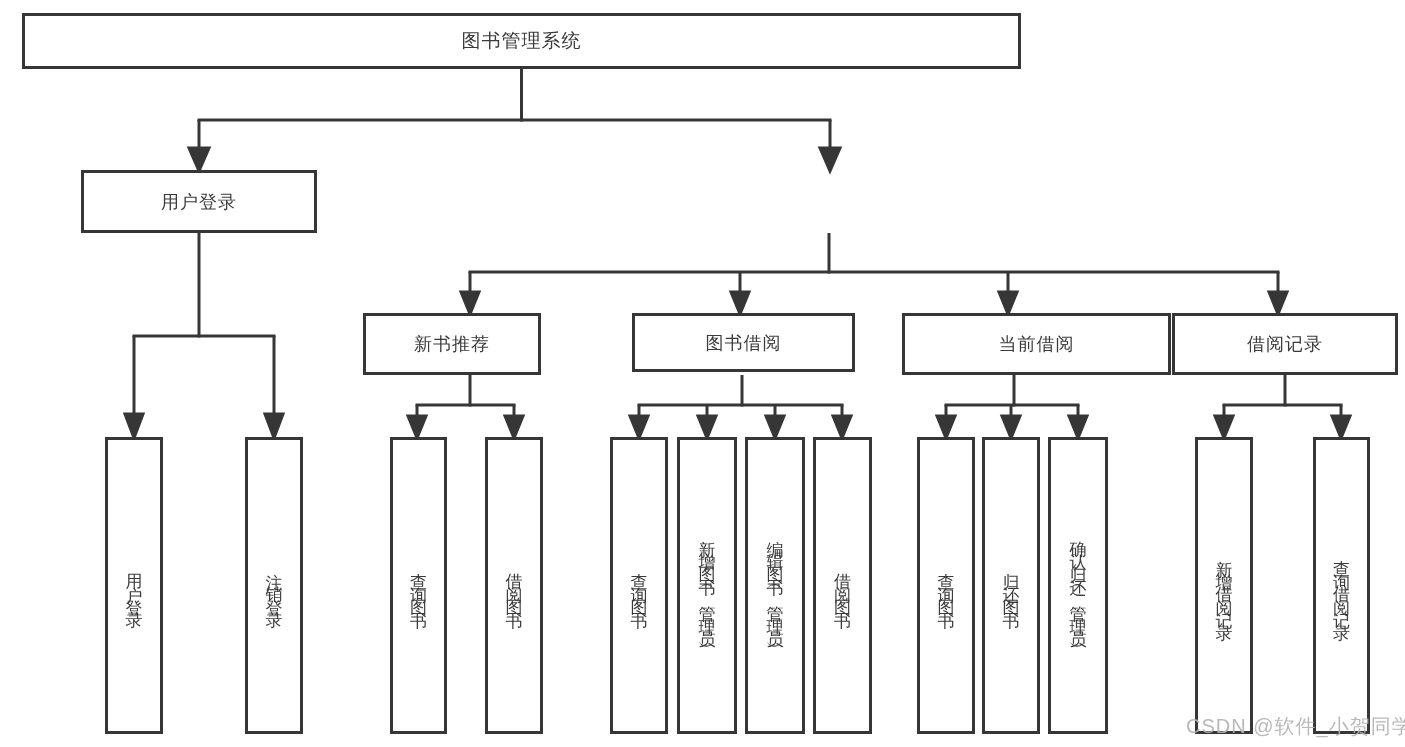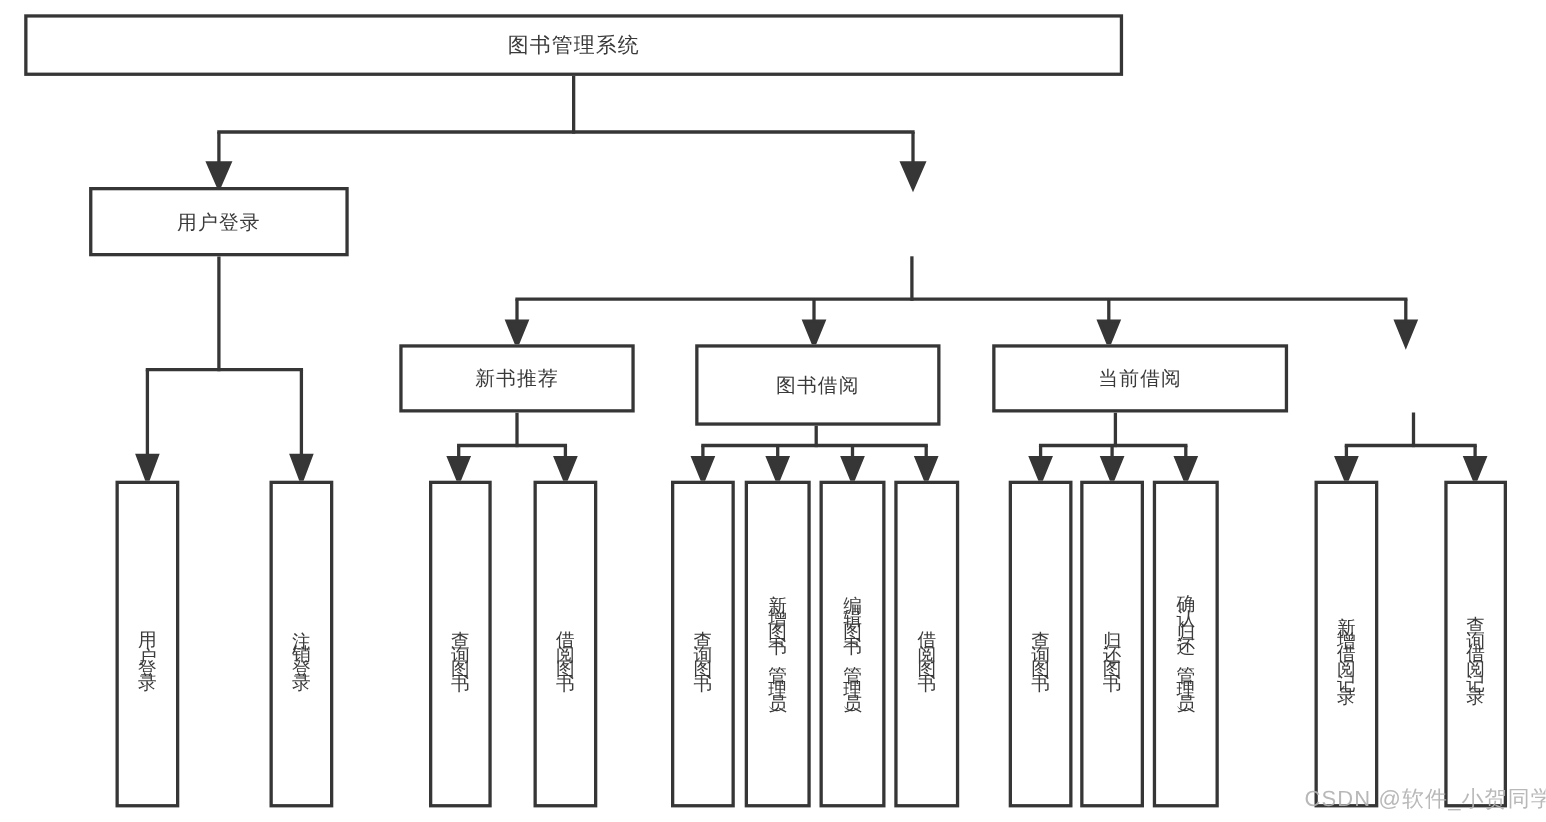--- a/index.html
+++ b/index.html
@@ -101,28 +101,31 @@
   </svg>
 
   <div class="hbox root" style="left:22px;top:13px;width:999px;height:56px;">
     <span>图书管理系统</span>
   </div>
 
   <div class="hbox" style="left:81px;top:170px;width:236px;height:63px;">
     <span>用户登录</span>
   </div>
 
-  <div class="hbox" style="left:363px;top:313px;width:214px;height:62px;">
+  <div class="hbox" style="left:363px;top:313px;width:178px;height:62px;">
     <span>新书推荐</span>
   </div>
-  <div class="hbox" style="left:632px;top:313px;width:223px;height:74px;">
+  <div class="hbox" style="left:632px;top:313px;width:223px;height:59px;">
     <span>图书借阅</span>
   </div>
   <div class="hbox" style="left:902px;top:313px;width:269px;height:62px;">
     <span>当前借阅</span>
+  </div>
+  <div class="hbox" style="left:1172px;top:313px;width:226px;height:62px;">
+    <span>借阅记录</span>
   </div>
 
   <div class="vbox" style="left:105px;width:58px;">
     <span>用户登录</span>
   </div>
   <div class="vbox" style="left:245px;width:58px;">
     <span>注销登录</span>
   </div>
   <div class="vbox" style="left:390px;width:57px;">
     <span>查询图书</span>

